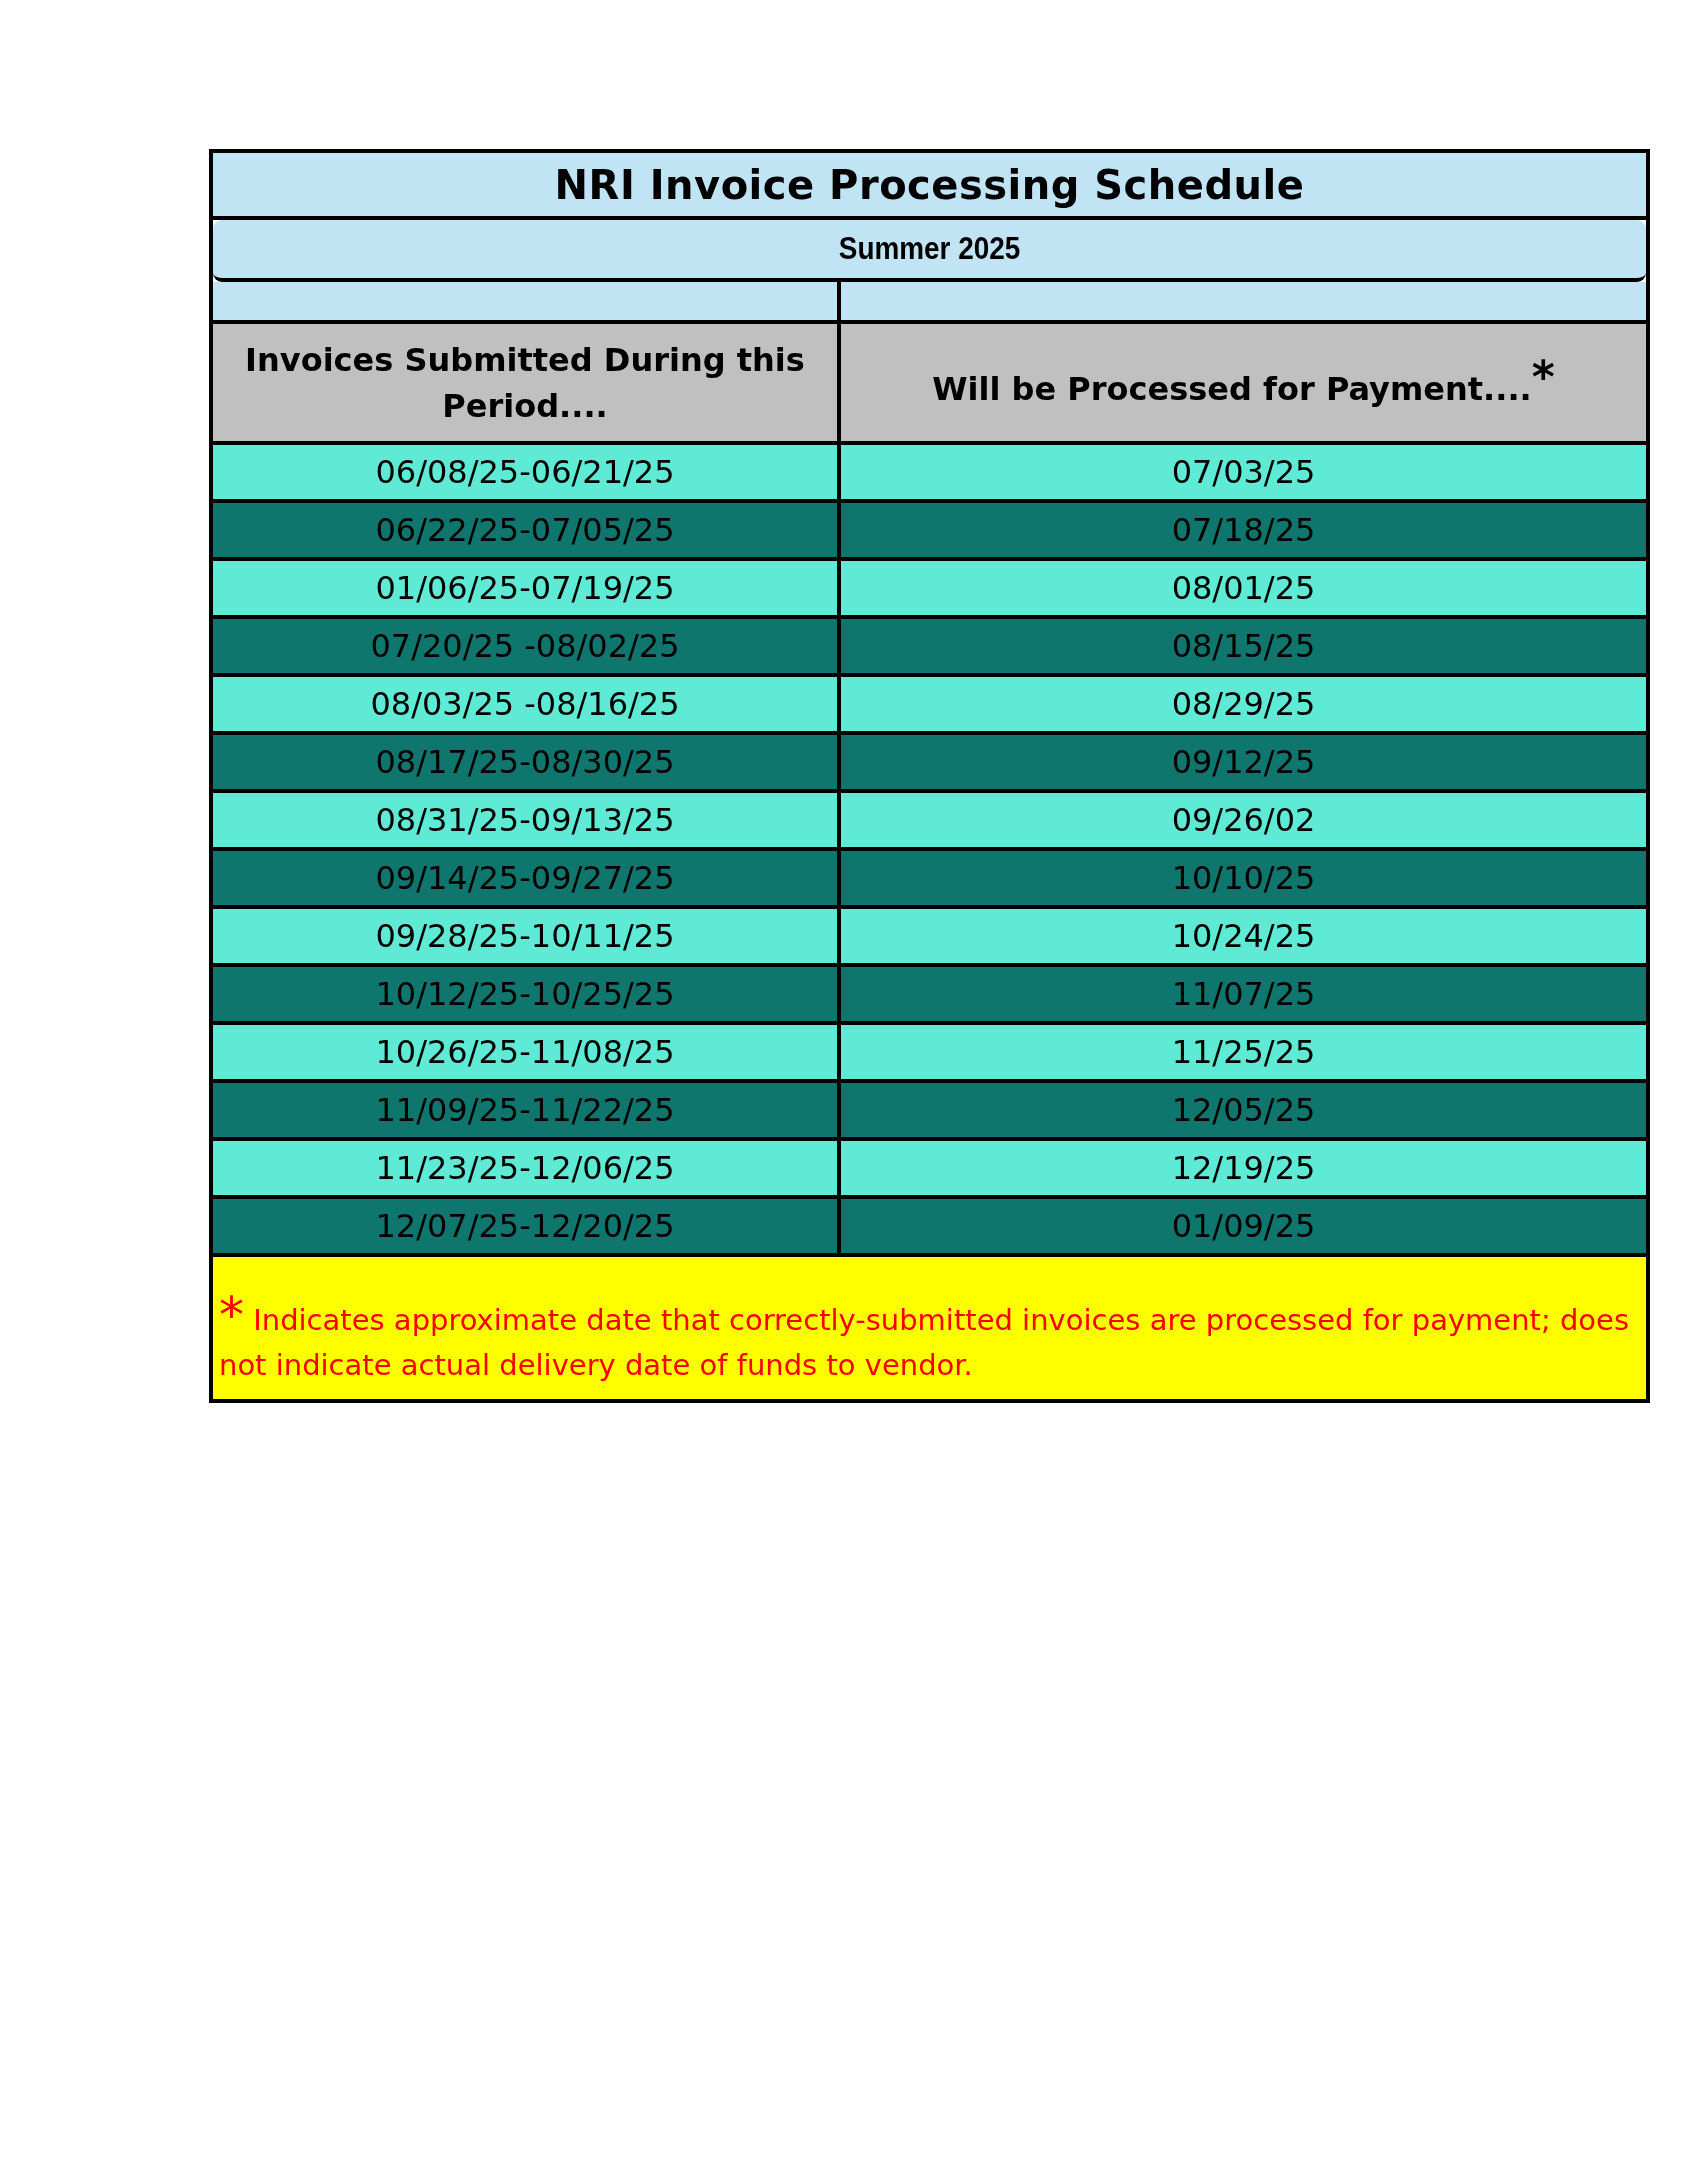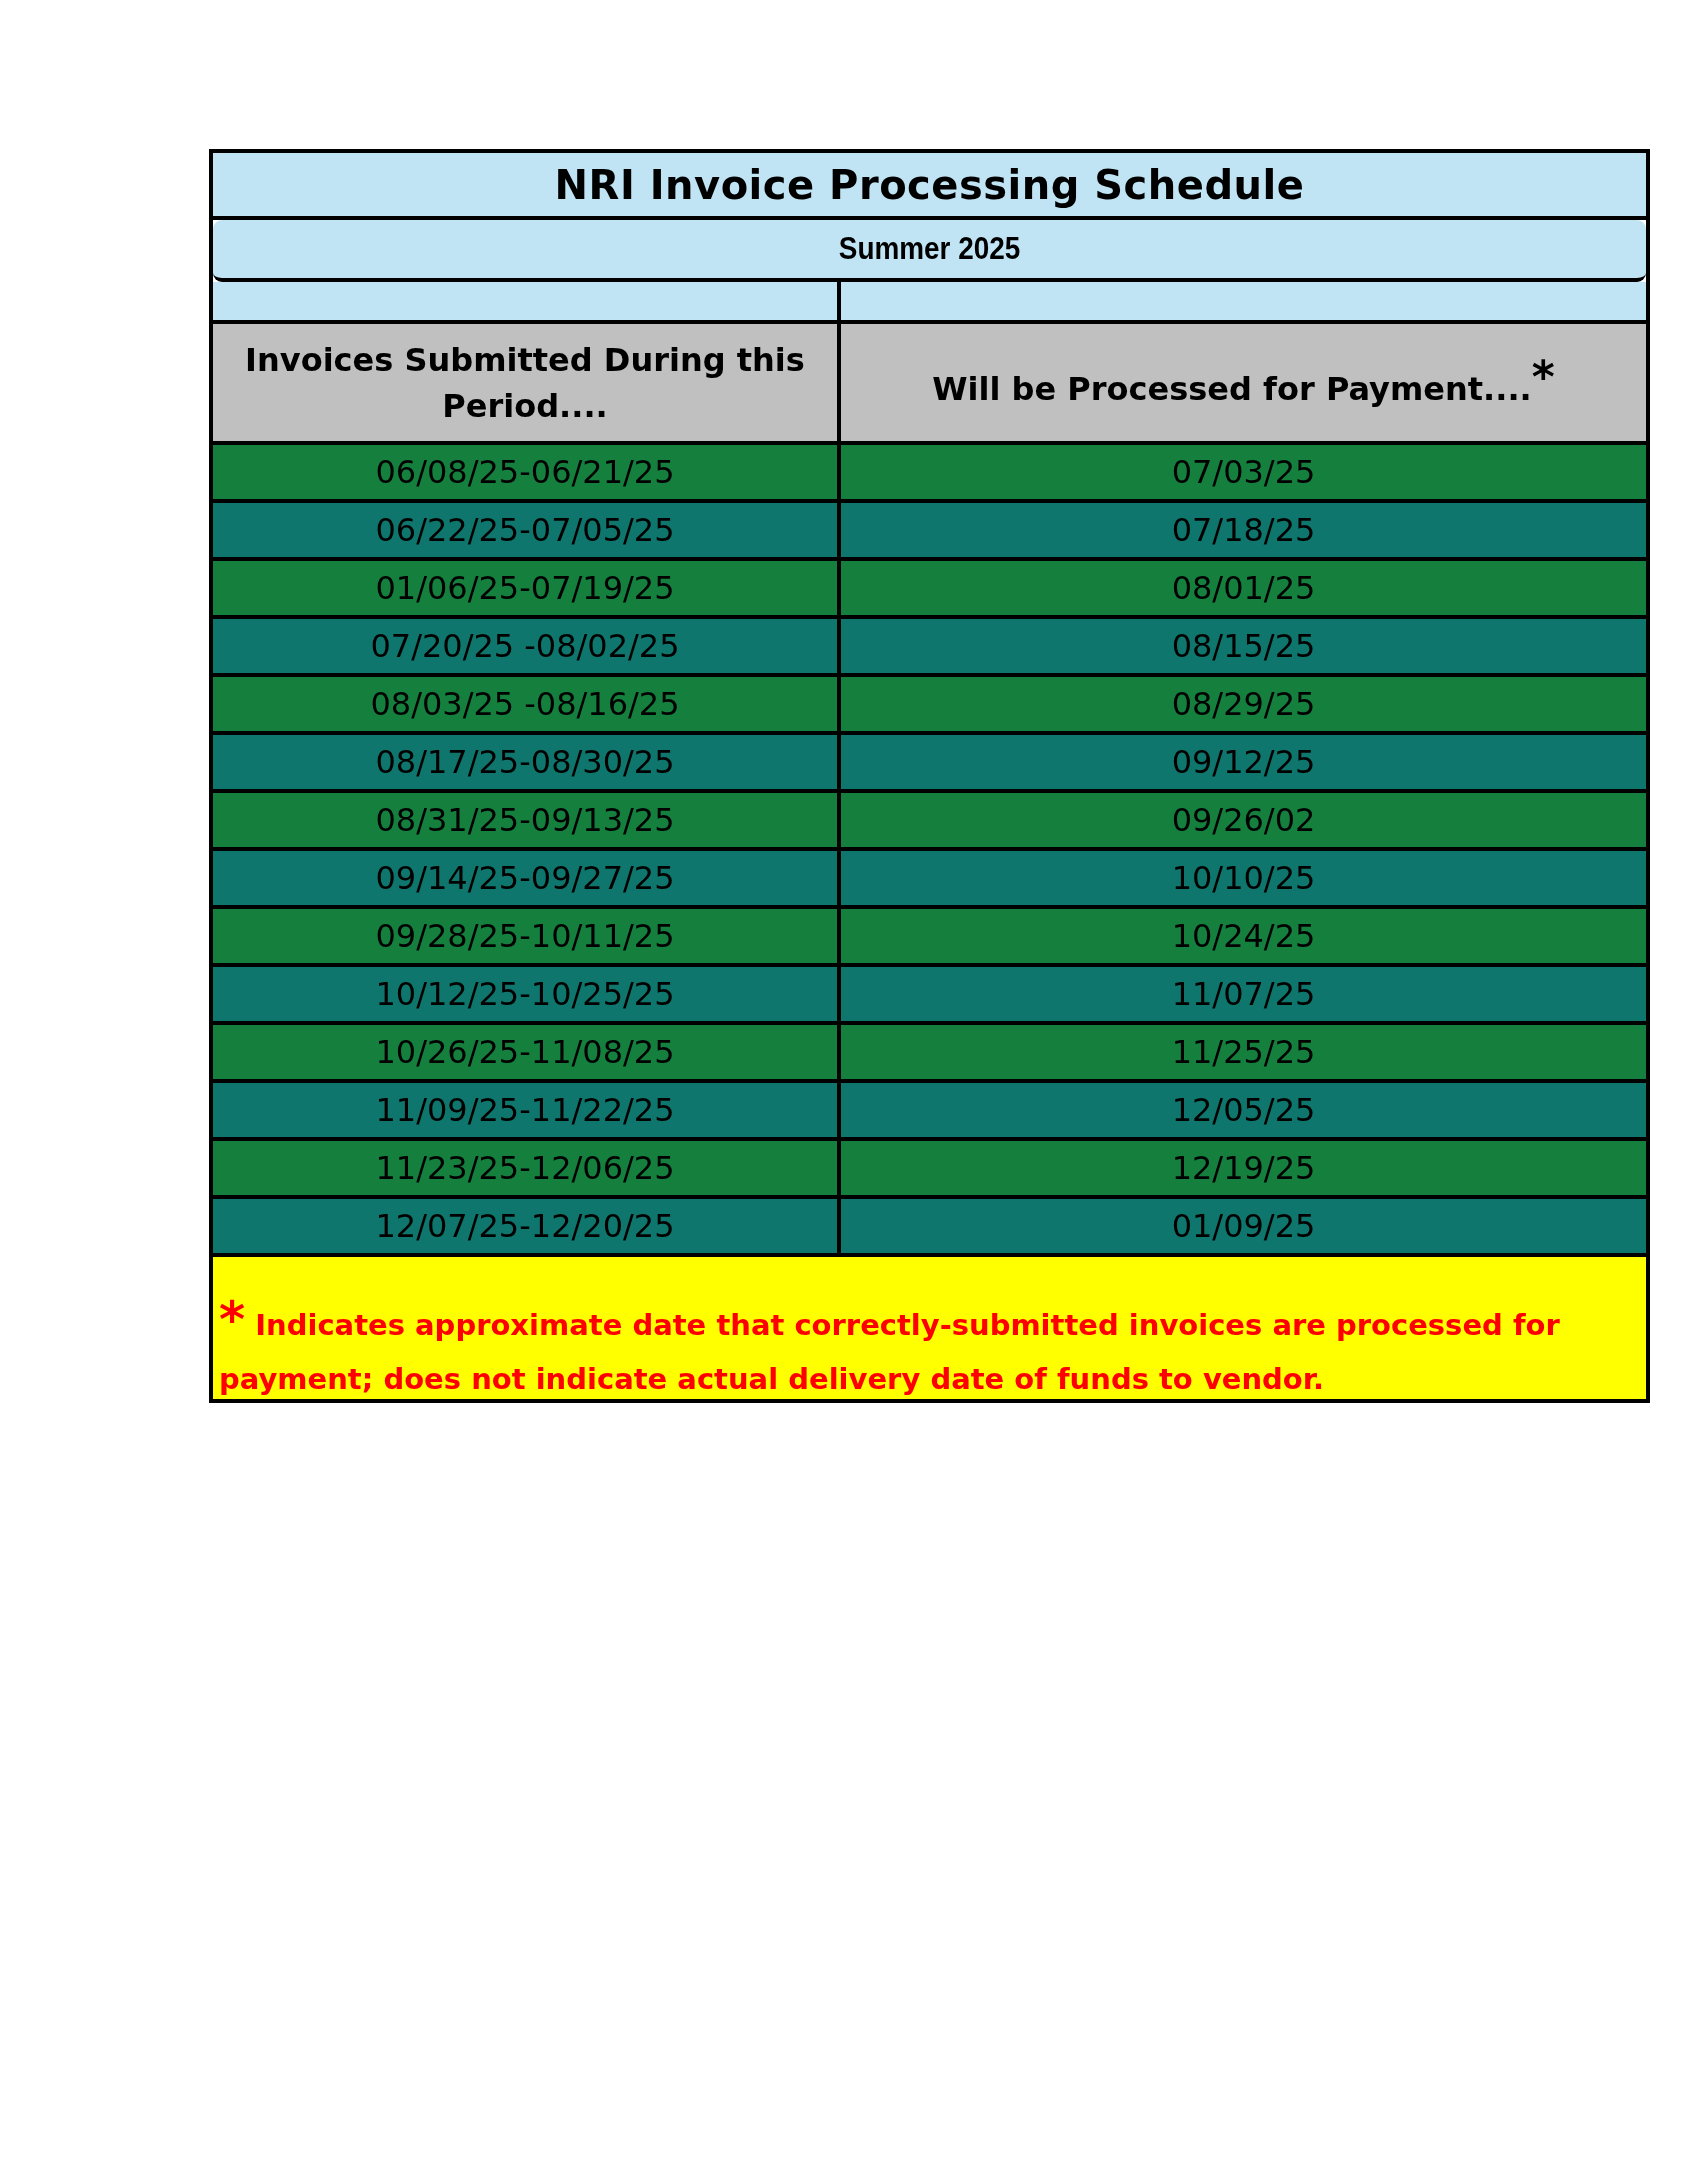--- a/index.html
+++ b/index.html
@@ -14,26 +14,26 @@
   .col-right { flex: 1; }
   .title-row { height: 67px; background: #c0e4f4; }
   .title-row .cell { width: 100%; font-weight: bold; font-size: 40px; color: #000; letter-spacing: 0.5px; }
   .subtitle-row { height: 62px; background: #c0e4f4; border-radius: 9px; }
   .subtitle-row .cell { width: 100%; font-weight: bold; font-size: 31px; color: #000; font-family: "Liberation Sans", sans-serif; transform: scaleX(0.9); }
   .blank-row { height: 42px; background: #c0e4f4; }
   .header-row { height: 121px; background: #c0c0c0; }
   .header-row .cell { font-weight: bold; font-size: 32px; line-height: 46px; color: #000; padding: 1px 20px; }
   .star { font-size: 44px; vertical-align: 8px; }
   .data-row { height: 58px; }
-  .data-row.green { background: #15803d; }
+  .data-row.green { background: #5eead4; }
   .data-row.white { background: #0f766e; }
   .data-row .cell { font-size: 32px; color: #000; }
   .note {
     height: 142px; background: #ffff00; padding: 36px 4px 0 6px; box-sizing: border-box;
-    color: #ff0000; font-weight: bold; font-size: 29px; line-height: 54px;
+    color: #ff0000; font-weight: normal; font-size: 29px; line-height: 45px;
   }
   .note .note-star { font-size: 50px; vertical-align: -2px; }
 </style>
 </head>
 <body>
 
 <div class="sheet">
   <div class="row title-row">
     <div class="cell">NRI Invoice Processing Schedule</div>
   </div>

